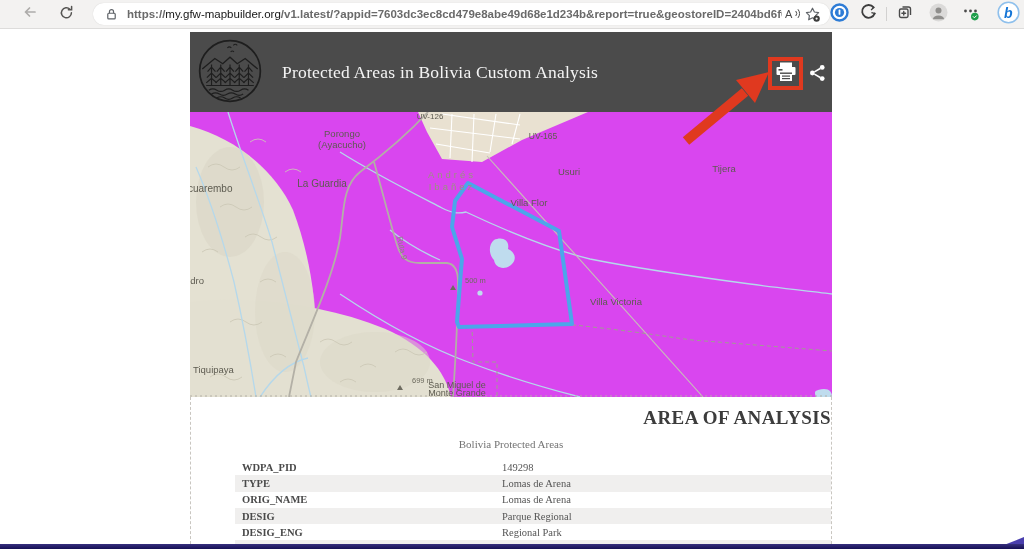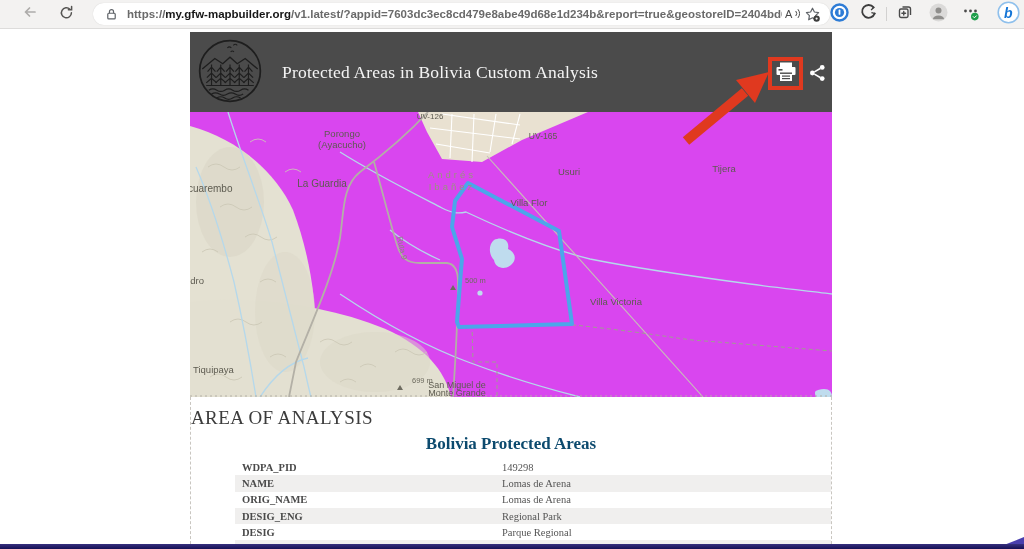--- a/index.html
+++ b/index.html
@@ -9,21 +9,21 @@
   
   .toolbar{position:absolute;left:0;top:0;width:1024px;height:28px;background:#f3f2f1;
            border-bottom:1px solid #dddcdb;z-index:40;}
   .tool-btn{position:absolute;top:4px;width:20px;height:20px;display:flex;align-items:center;
             justify-content:center;border-radius:4px;}
   .addr{position:absolute;left:93px;top:3px;width:737px;height:22px;background:#fff;
         border-radius:11px;display:flex;align-items:center;padding:0 8px;box-sizing:border-box;
         box-shadow:0 0 1px rgba(0,0,0,.18);}
   .addr .url{font-size:11.5px;white-space:nowrap;overflow:hidden;margin-left:6px;flex:1;}
   .url .proto,.url .path{color:#6a6a6a;font-weight:bold;}
-  .url .domain{color:#161616;font-weight:bold;}
+  .url .domain{color:#161616;font-weight:normal;}
   .pill-ico{width:20px;height:18px;display:flex;align-items:center;justify-content:center;flex:none;}
   .ext-divider{position:absolute;left:886px;top:7px;width:1px;height:14px;background:#d2d1d0;}
 
   
   .report-page{position:absolute;left:190px;top:32px;width:642px;}
   .report-header{position:relative;height:80px;background:#4b4b4b;padding-left:32px;}
   .logo{position:absolute;left:7px;top:6px;}
   .report-title{position:absolute;left:92px;top:0;height:80px;display:flex;align-items:center;
         color:#f4f4f4;font-family:"Liberation Serif",serif;font-size:17.5px;letter-spacing:.2px;}
   .hdr-btn{position:absolute;width:26px;height:26px;display:flex;align-items:center;justify-content:center;}
@@ -32,23 +32,23 @@
   .red-box{position:absolute;left:578px;top:25px;width:35px;height:33px;border:4px solid #e0391f;
            box-sizing:border-box;z-index:5;}
 
   
   .map{position:relative;width:642px;height:285px;background:#d946ef;overflow:hidden;}
 
   
   .report-body{position:relative;height:152px;background:#fff;box-sizing:border-box;
                border-left:1px dashed #c9c6c0;border-right:1px dashed #c9c6c0;overflow:hidden;
                font-family:"Liberation Serif",serif;}
-  .rb-heading{margin:10px 0 0;text-align:left;font-size:19px;font-weight:normal;color:#3c3c3c;
+  .rb-heading{margin:10px 0 0;text-align:right;font-size:19px;font-weight:bold;color:#3c3c3c;
               letter-spacing:.4px;line-height:22px;}
-  .rb-sub{margin:6px 0 0;text-align:center;font-size:17px;font-weight:bold;color:#0c4a6e;line-height:18px;}
+  .rb-sub{margin:6px 0 0;text-align:center;font-size:11px;font-weight:normal;color:#737373;line-height:18px;}
   .rb-table{margin-top:6px;}
   .trow{display:flex;height:16.3px;align-items:center;font-size:10.5px;color:#4a4a4a;margin-left:44px;}
   .trow:nth-child(even){background:#f0efee;}
   .trow .tlabel{width:260px;padding-left:7px;font-weight:bold;flex:none;}
   .trow .tvalue{flex:1;color:#555;}
 
   
   .annotation{position:absolute;left:0;top:0;z-index:60;pointer-events:none;}
   .bottom-bar{position:absolute;left:0;bottom:0;width:1024px;height:5px;z-index:70;
               background:linear-gradient(180deg,#37307e,#150f55);}
@@ -297,34 +297,34 @@
 
     <div class="report-body">
       <h1 class="rb-heading">AREA OF ANALYSIS</h1>
       <h2 class="rb-sub">Bolivia Protected Areas</h2>
       <div class="rb-table">
         <div class="trow">
           <span class="tlabel">WDPA_PID</span>
           <span class="tvalue">149298</span>
         </div>
         <div class="trow">
-          <span class="tlabel">NAME</span>
+          <span class="tlabel">TYPE</span>
           <span class="tvalue">Lomas de Arena</span>
         </div>
         <div class="trow">
           <span class="tlabel">ORIG_NAME</span>
           <span class="tvalue">Lomas de Arena</span>
         </div>
         <div class="trow">
+          <span class="tlabel">DESIG</span>
+          <span class="tvalue">Parque Regional</span>
+        </div>
+        <div class="trow">
           <span class="tlabel">DESIG_ENG</span>
           <span class="tvalue">Regional Park</span>
-        </div>
-        <div class="trow">
-          <span class="tlabel">DESIG</span>
-          <span class="tvalue">Parque Regional</span>
         </div>
         <div class="trow">
           <span class="tlabel">DESIG_TYPE</span>
           <span class="tvalue">National</span>
         </div>
       </div>
     </div>
   </div>
 
   <svg class="annotation" width="1024" height="549" viewBox="0 0 1024 549">

